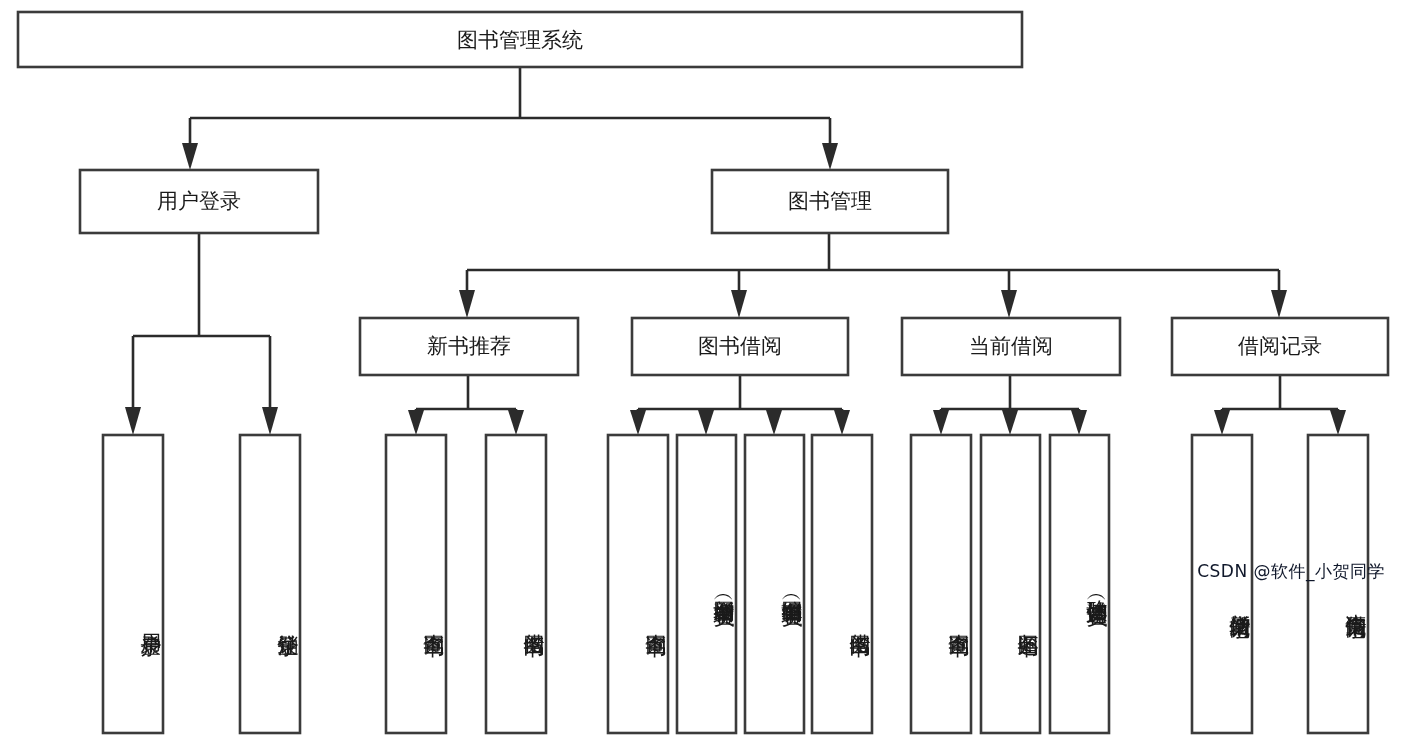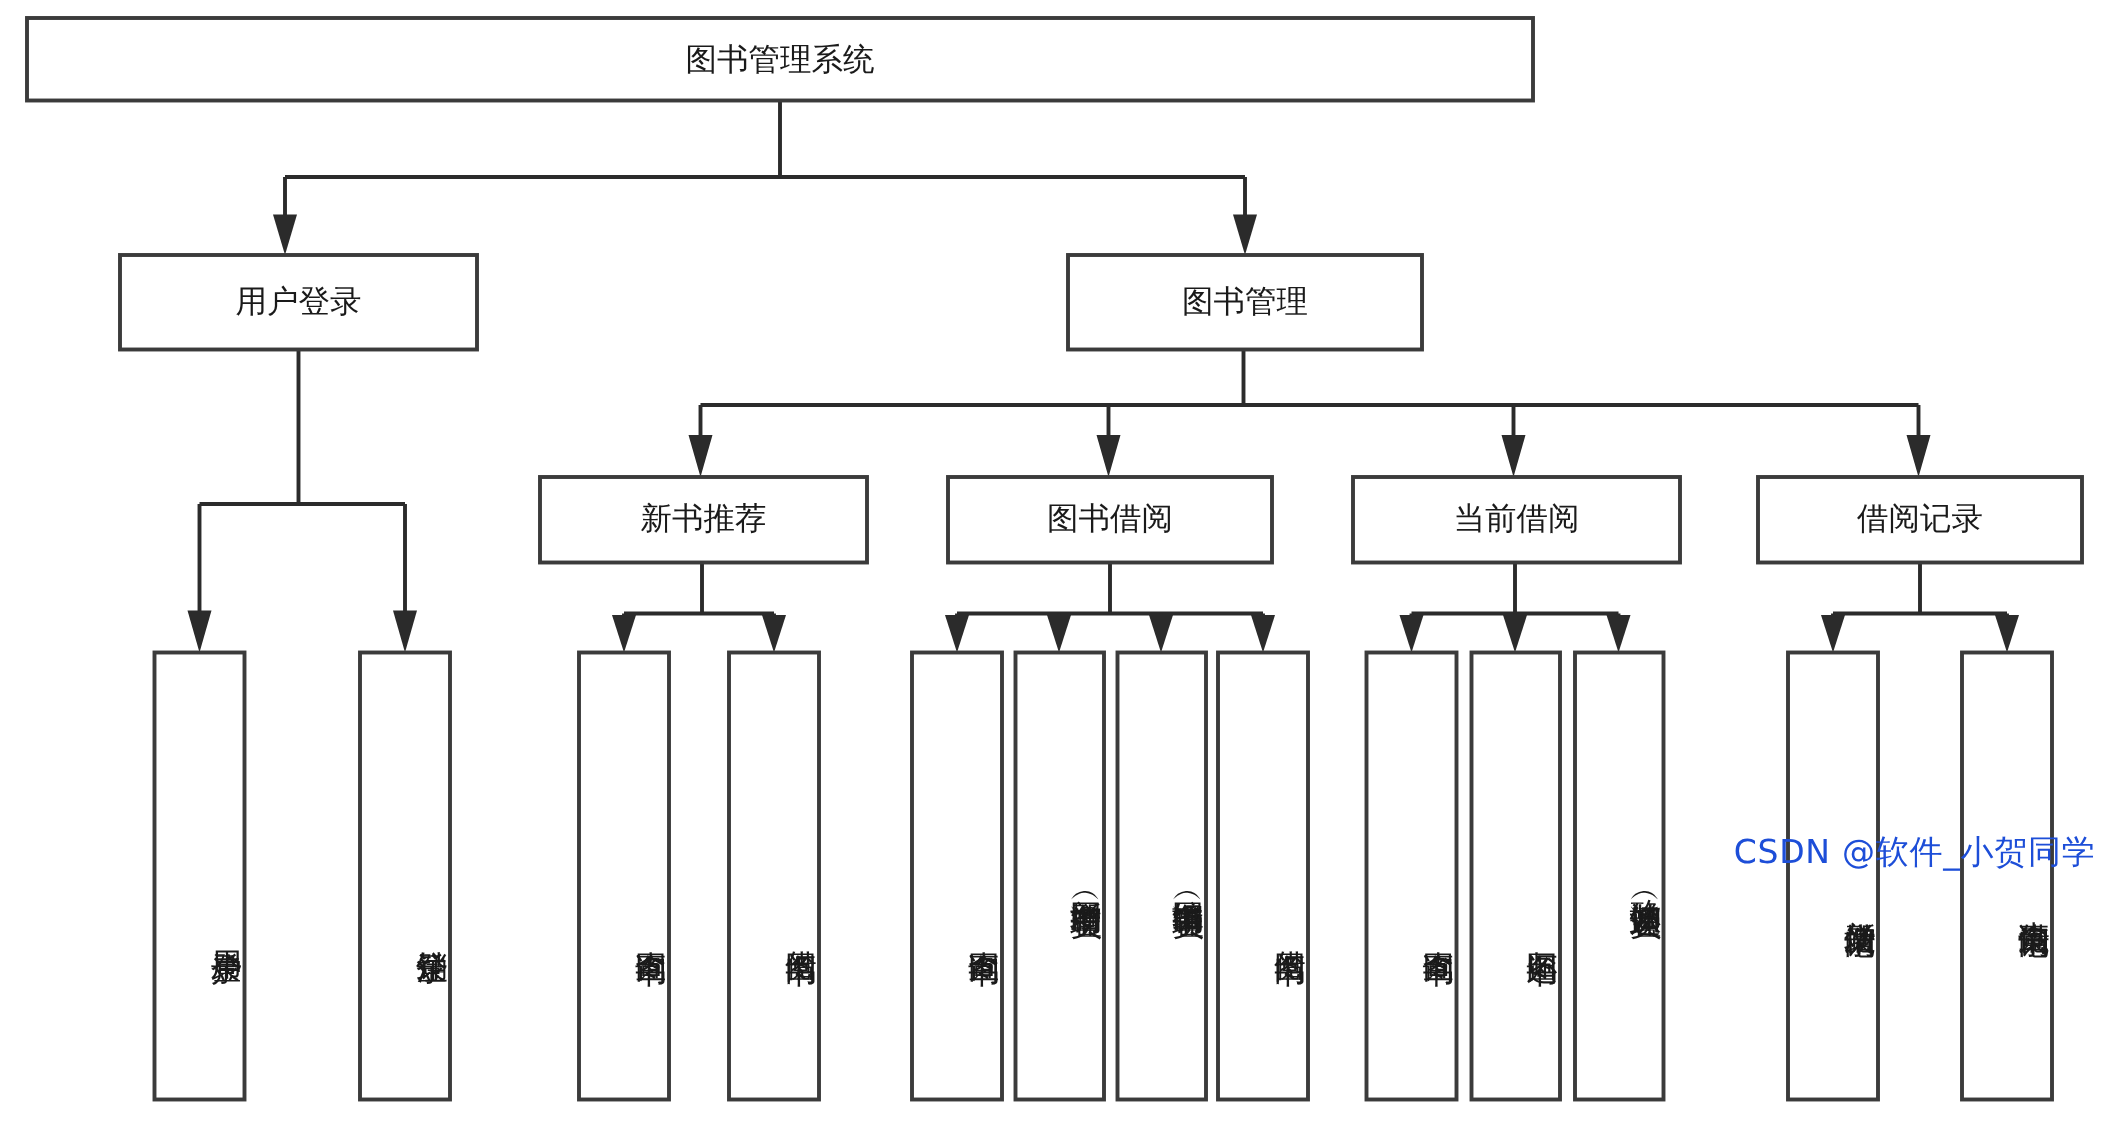--- a/index.html
+++ b/index.html
@@ -60,25 +60,25 @@
     letter-spacing: 1px;
     text-align: center;
     white-space: nowrap;
     pointer-events: none;
     display: flex;
     align-items: flex-start;
     justify-content: center;
   }
   .watermark {
     position: absolute;
-    right: 8px;
+    right: 20px;
     bottom: 4px;
     font-family: "DejaVu Sans", "Liberation Sans", sans-serif;
-    font-size: 22px;
-    color: #1d4ed8;
+    font-size: 17px;
+    color: #0f172a;
     letter-spacing: 0.5px;
     white-space: nowrap;
   }
 </style>
 </head>
 <body>
 
 <div id="diagram-root">
 
   <svg class="diagram-canvas" viewBox="0 0 1405 747" xmlns="http://www.w3.org/2000/svg">

